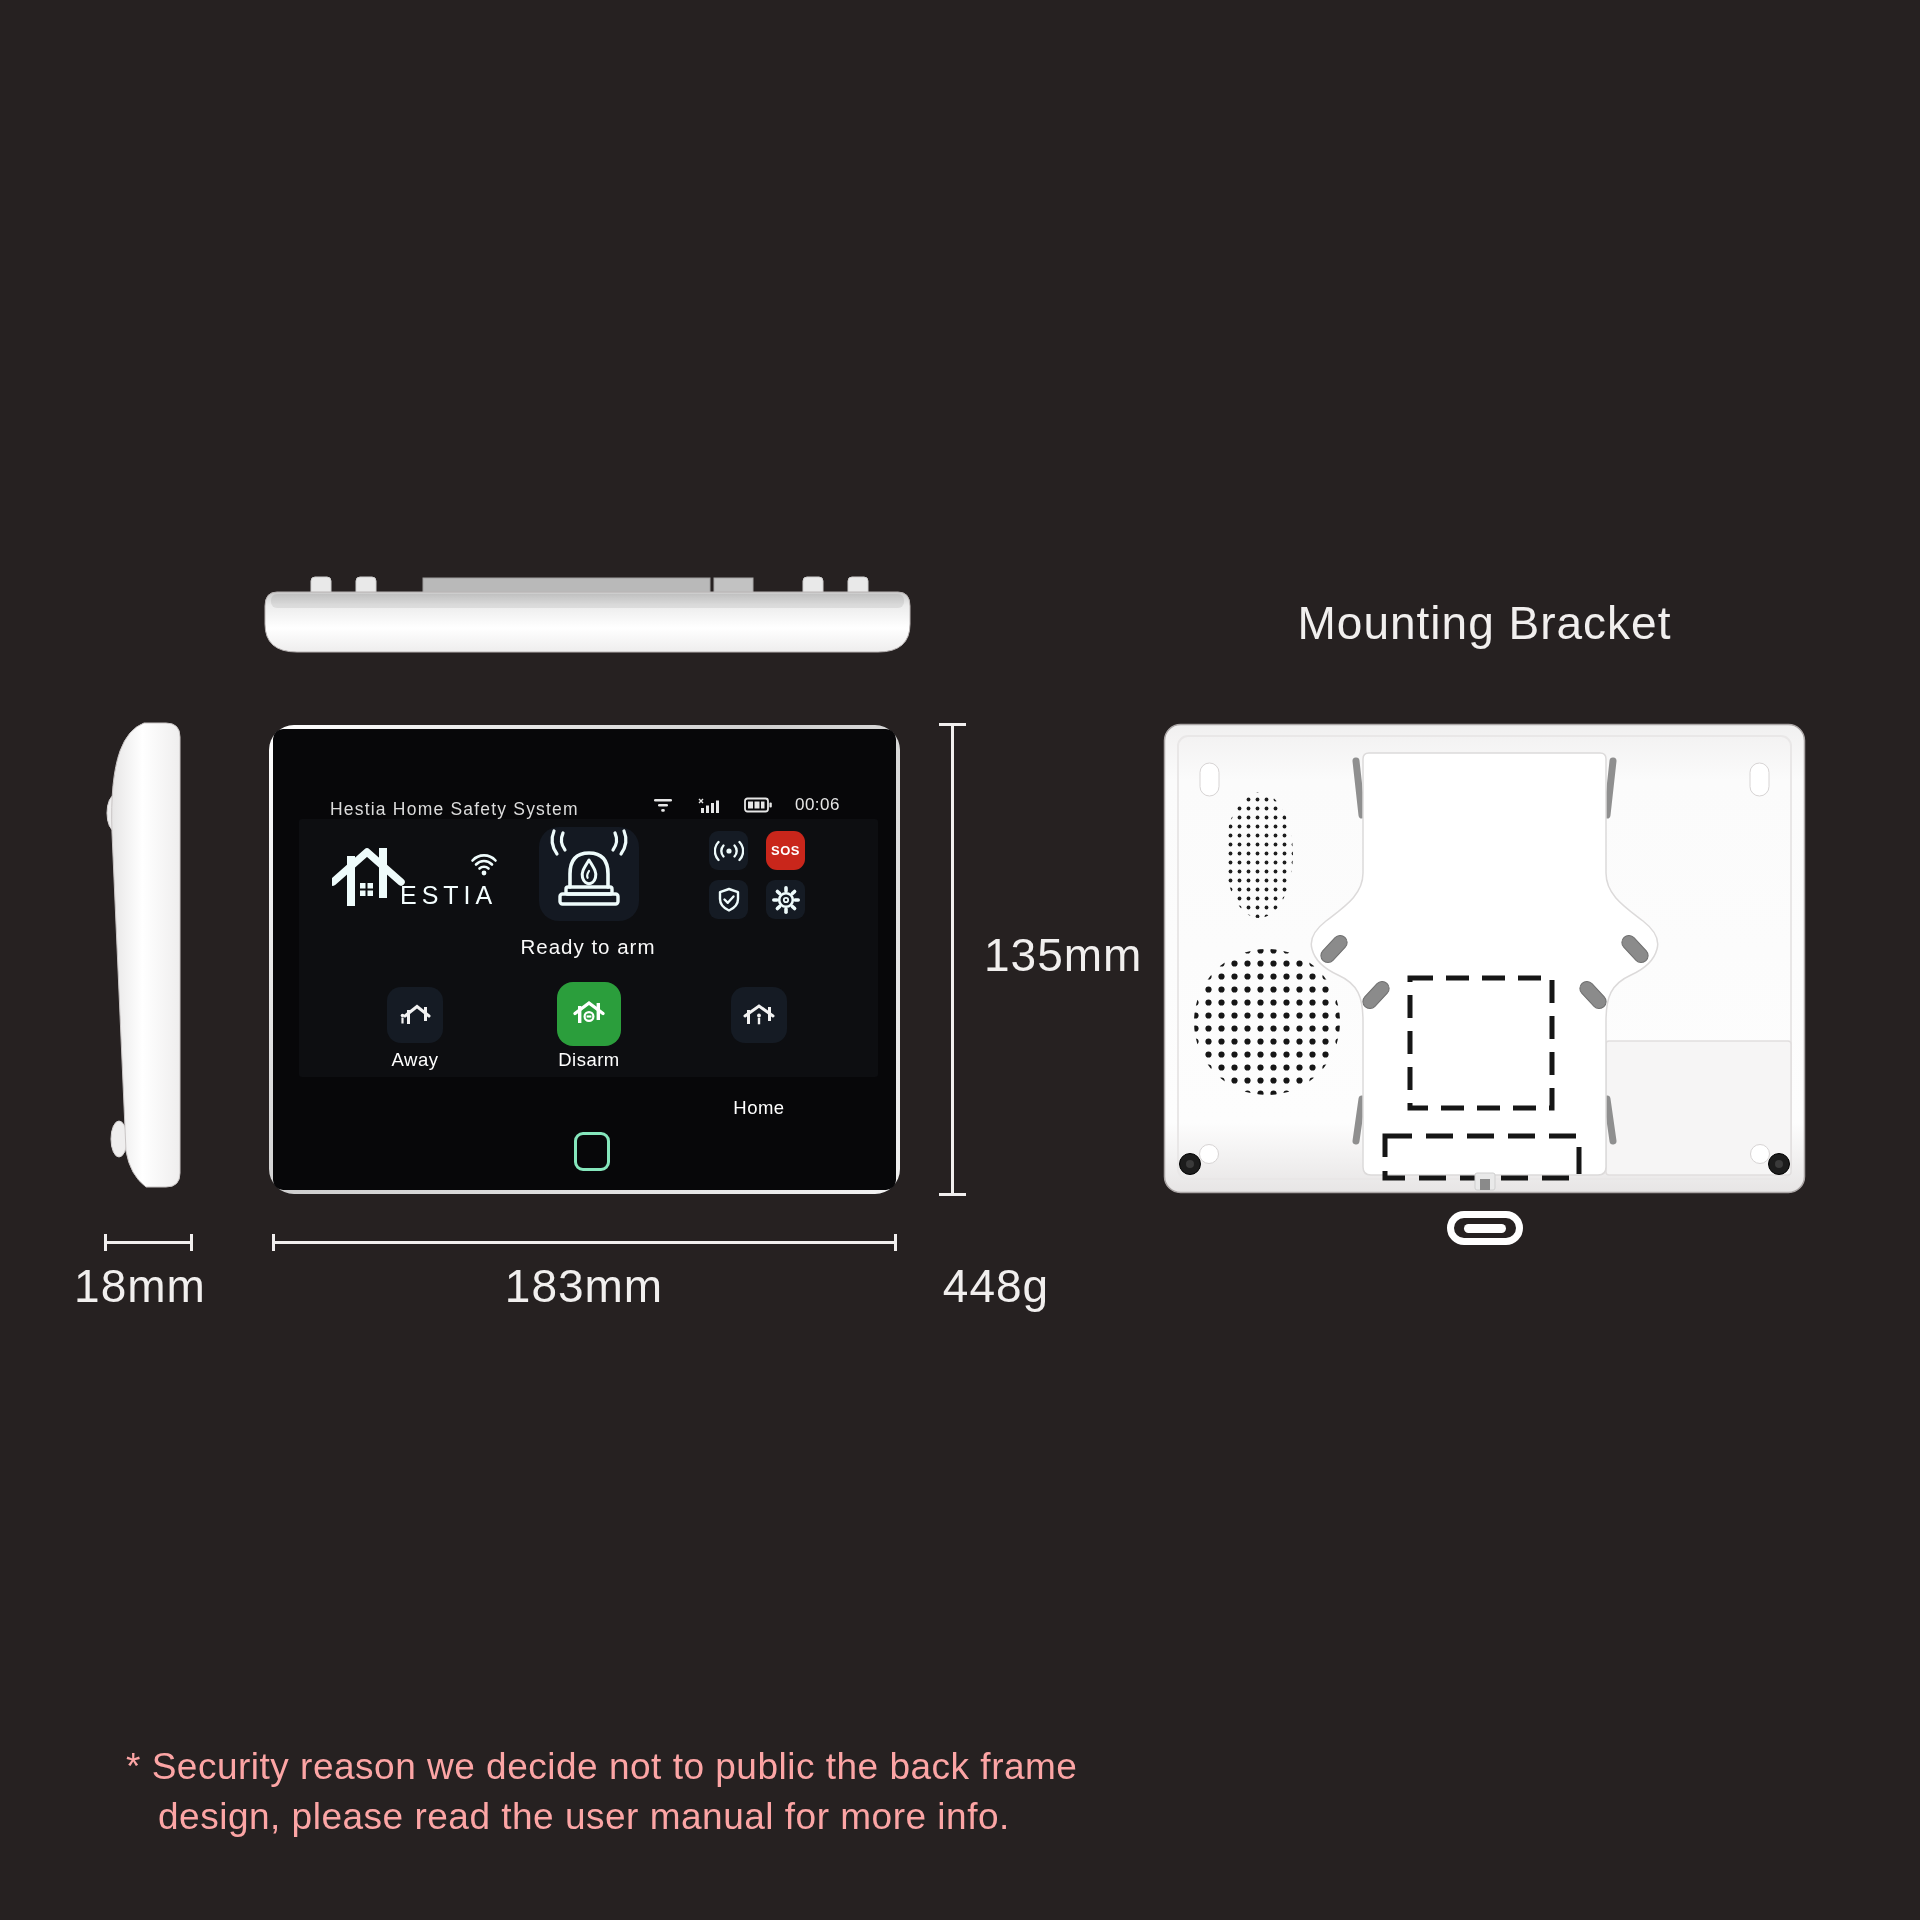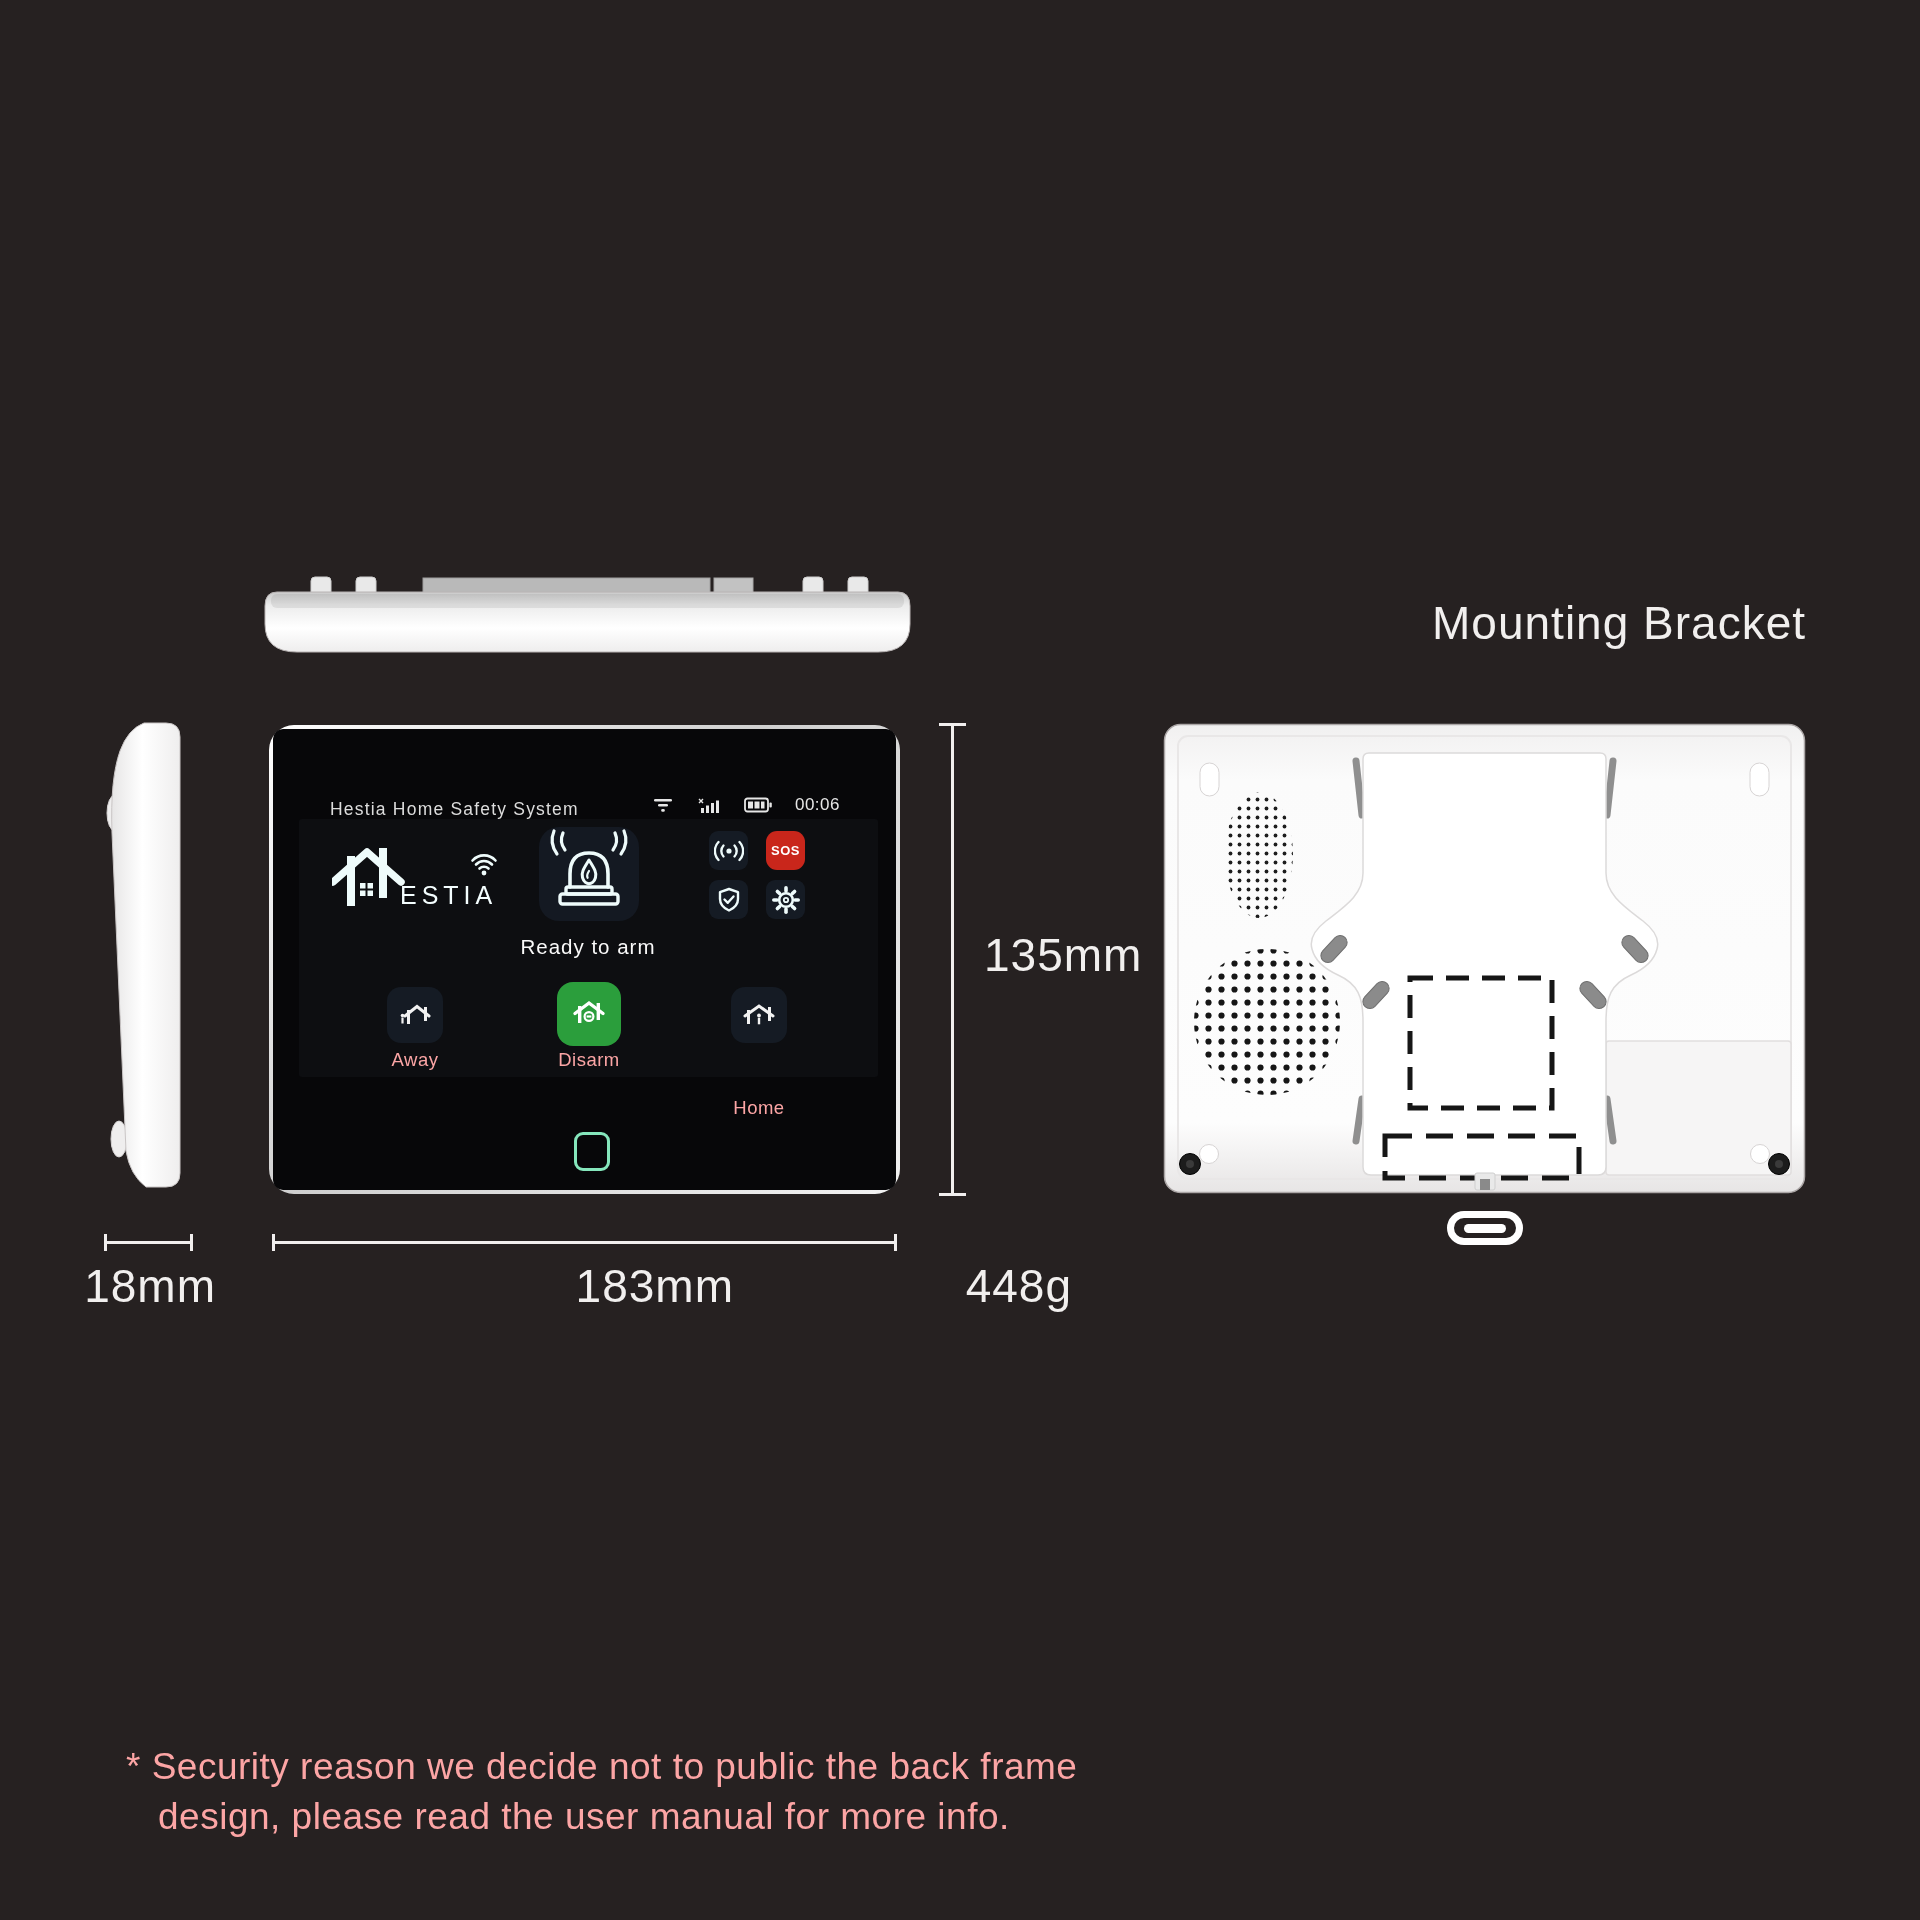--- a/index.html
+++ b/index.html
@@ -7,37 +7,37 @@
           font-family:"Liberation Sans", sans-serif;color:#f1efee;}
   .abs{position:absolute;}
   
   .hdim{position:absolute;height:3px;background:#f1efee;}
   .hdim::before,.hdim::after{content:"";position:absolute;top:-7px;width:3px;height:17px;background:#f1efee;}
   .hdim::before{left:0}.hdim::after{right:0}
   .vdim{position:absolute;width:3px;background:#f1efee;}
   .vdim::before,.vdim::after{content:"";position:absolute;left:-12px;width:27px;height:3px;background:#f1efee;}
   .vdim::before{top:0}.vdim::after{bottom:0}
   .dimlabel{position:absolute;font-size:46px;letter-spacing:1px;color:#f1efee;white-space:nowrap;}
-  .center{text-align:right;}
+  .center{text-align:center;}
   
   .front-device{position:absolute;left:269px;top:725px;width:631px;height:469px;border-radius:25px;
     background:linear-gradient(135deg,#ffffff 0%,#cfcfcf 45%,#f2f2f2 100%);padding:0;box-sizing:border-box;}
   .bezel{position:absolute;left:4px;top:4px;right:4px;bottom:4px;background:#070709;border-radius:10px;overflow:hidden;}
   .screen-panel{position:absolute;left:26px;top:90px;width:579px;height:258px;background:#0d0e11;border-radius:3px;}
   .scr-title{position:absolute;left:57px;top:70px;font-size:17.5px;letter-spacing:1.2px;color:#dcdcdc;}
   .scr-status{position:absolute;right:56px;top:66px;display:flex;align-items:center;gap:23px;color:#e6e6e6;}
   .scr-time{font-size:17px;letter-spacing:0.5px;}
   .tile{position:absolute;background:#151b24;border-radius:9px;display:flex;align-items:center;justify-content:center;}
   .tile-fire{left:266px;top:98px;width:100px;height:94px;border-radius:20px;background:#141922;}
   .tile-sm{width:39px;height:39px;}
   .tile-sos{background:#c9261b;color:#fff;font-weight:bold;font-size:13px;letter-spacing:0.5px;}
   .ready{position:absolute;left:215px;top:206px;width:200px;text-align:center;font-size:20.5px;color:#fafafa;letter-spacing:1px;}
   .mode-tile{position:absolute;background:#151b24;border-radius:14px;display:flex;align-items:center;justify-content:center;}
   .mode-green{background:#2b9e3c;border-radius:16px;}
-  .mode-label{position:absolute;text-align:center;font-size:18.5px;color:#fca5a5;letter-spacing:0.5px;}
+  .mode-label{position:absolute;text-align:center;font-size:18.5px;color:#ffffff;letter-spacing:0.5px;}
   .home-indicator{position:absolute;left:301px;top:403px;width:30px;height:33px;border:3px solid #85e6bc;border-radius:9px;}
   
   .disc{position:absolute;font-size:37px;color:#fca5a5;letter-spacing:0.5px;white-space:nowrap;}
   
   .typec{position:absolute;left:1447px;top:1211px;width:76px;height:34px;border:7px solid #ffffff;border-radius:18px;
          box-sizing:border-box;display:flex;align-items:center;justify-content:center;}
   .typec-inner{width:42px;height:9px;background:#ffffff;border-radius:5px;}
 </style>
 </head>
 <body>

